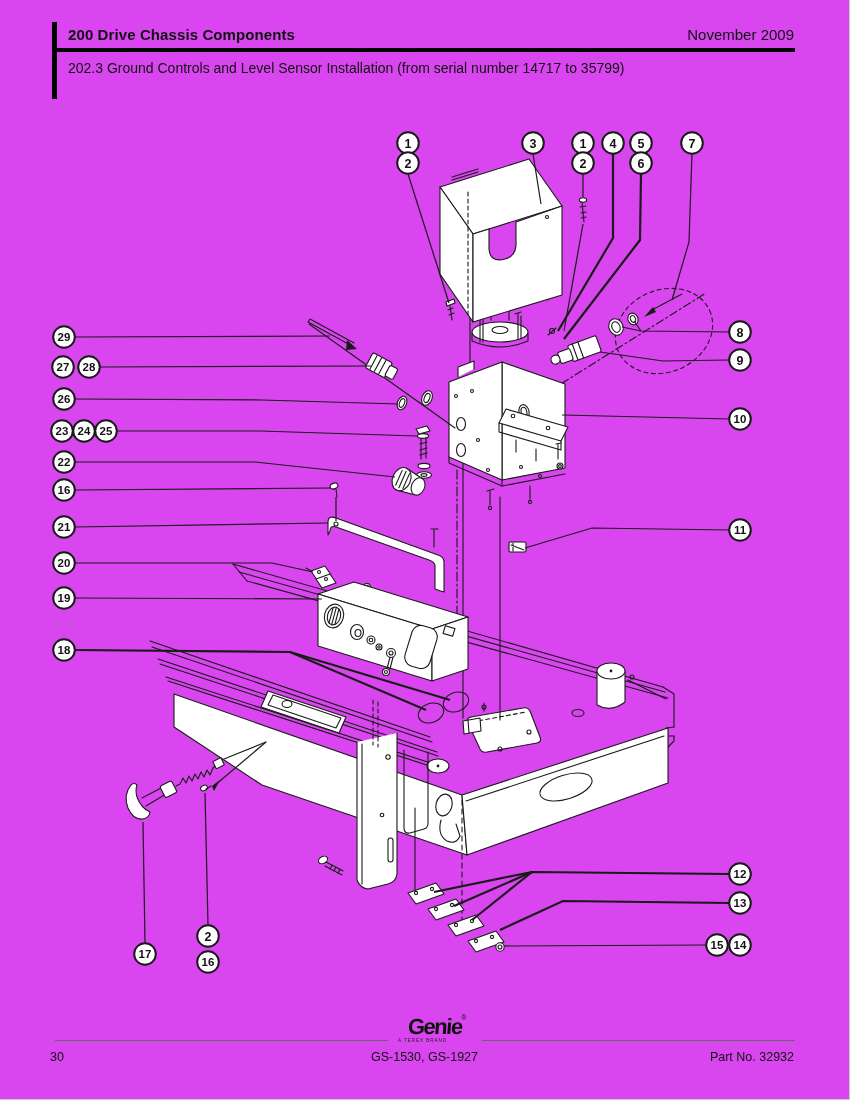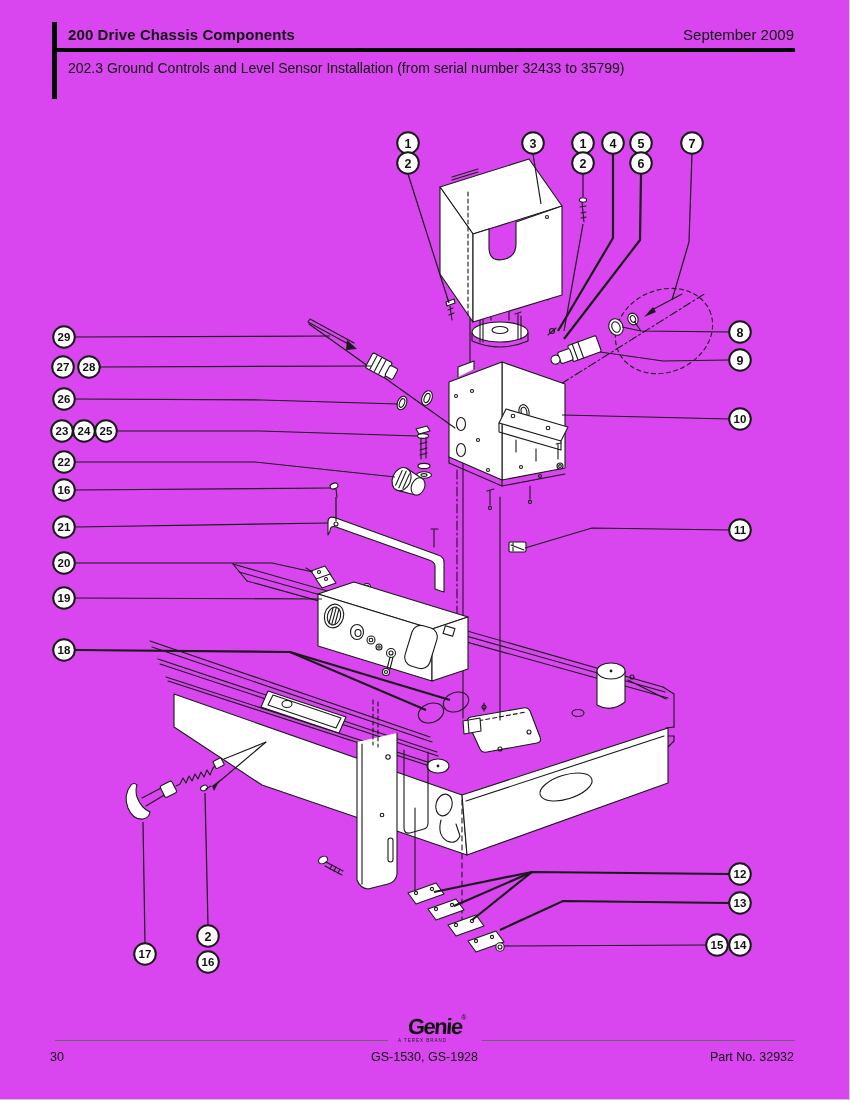--- a/index.html
+++ b/index.html
@@ -34,23 +34,23 @@
   .annot circle{fill:#ffffff;stroke:#1a1a1a;stroke-width:2;}
   .annot text{fill:#111;font-family:"Liberation Sans",sans-serif;font-weight:bold;}
 </style>
 </head>
 <body>
 
 <div class="page">
 
   <div class="hdr-bar"></div>
   <div class="hdr-title">200 Drive Chassis Components</div>
-  <div class="hdr-date">September 2009</div>
+  <div class="hdr-date">November 2009</div>
   <div class="hdr-rule"></div>
-  <div class="hdr-sub">202.3 Ground Controls and Level Sensor Installation (from serial number 32433 to 35799)</div>
+  <div class="hdr-sub">202.3 Ground Controls and Level Sensor Installation (from serial number 14717 to 35799)</div>
 
   <svg class="diagram" width="850" height="1100" viewBox="0 0 850 1100">
 
     <g class="art">
 
       <g>
         <path d="M233,564 L663,687"></path>
         <path d="M239,572 L665,692"></path>
         <path d="M247,581 L668,698"></path>
         <path d="M233,564 L247,581"></path>
@@ -499,16 +499,16 @@
       </g>
   </svg>
 
   <div class="ftr-line-l"></div>
   <div class="ftr-line-r"></div>
   <div class="ftr-logo">
     <span class="brand">Genie</span><span class="reg">®</span>
     <div class="tag">A TEREX BRAND</div>
   </div>
   <div class="ftr-page">30</div>
-  <div class="ftr-models">GS-1530, GS-1928</div>
+  <div class="ftr-models">GS-1530, GS-1927</div>
   <div class="ftr-part">Part No. 32932</div>
 
 </div>
 
 </body></html>

